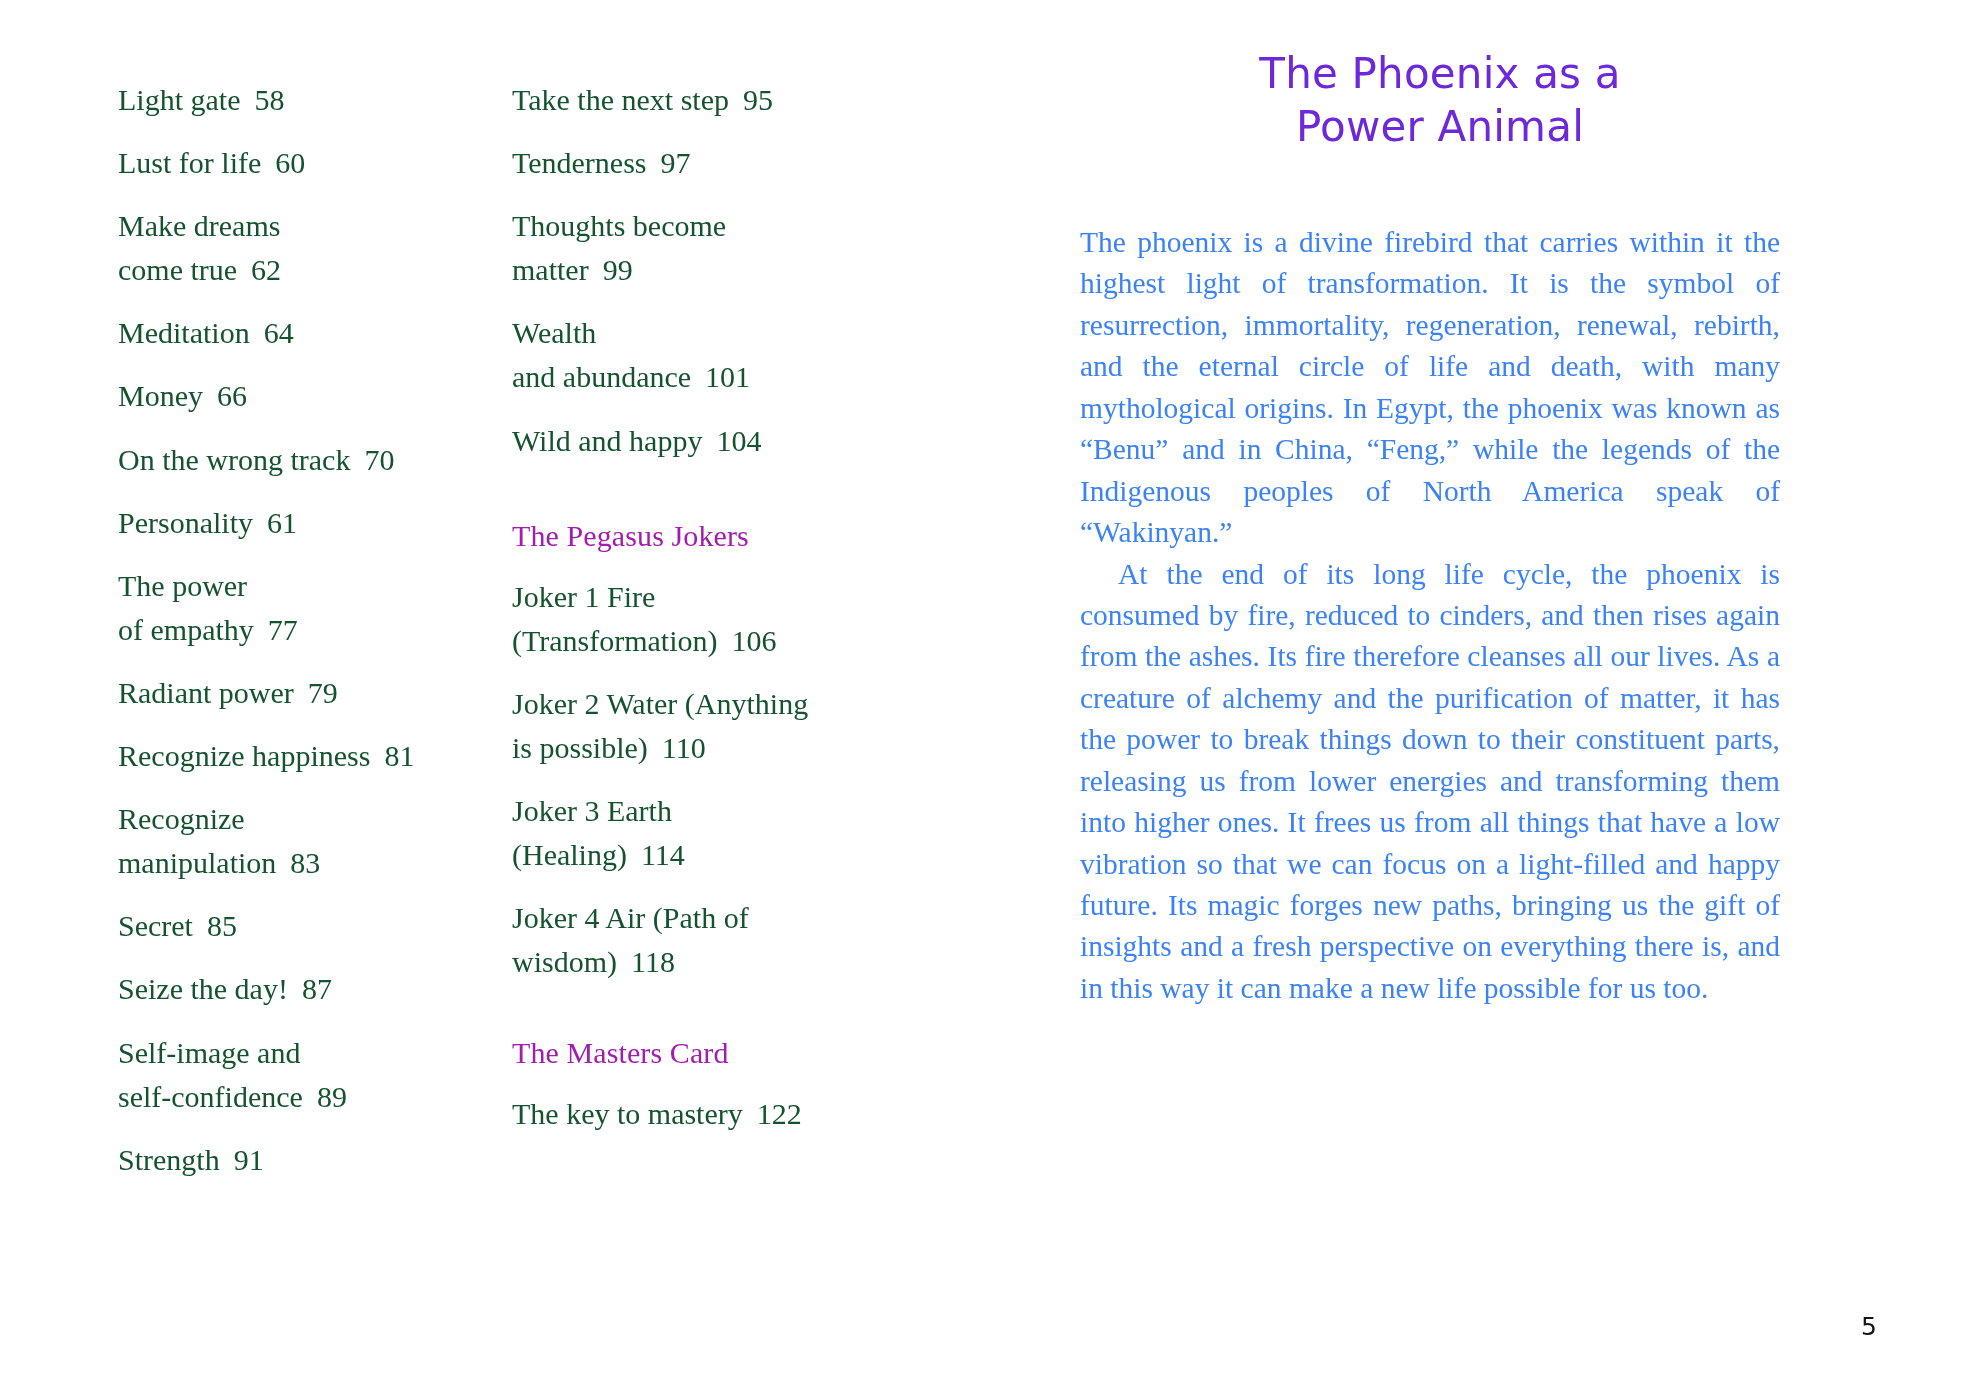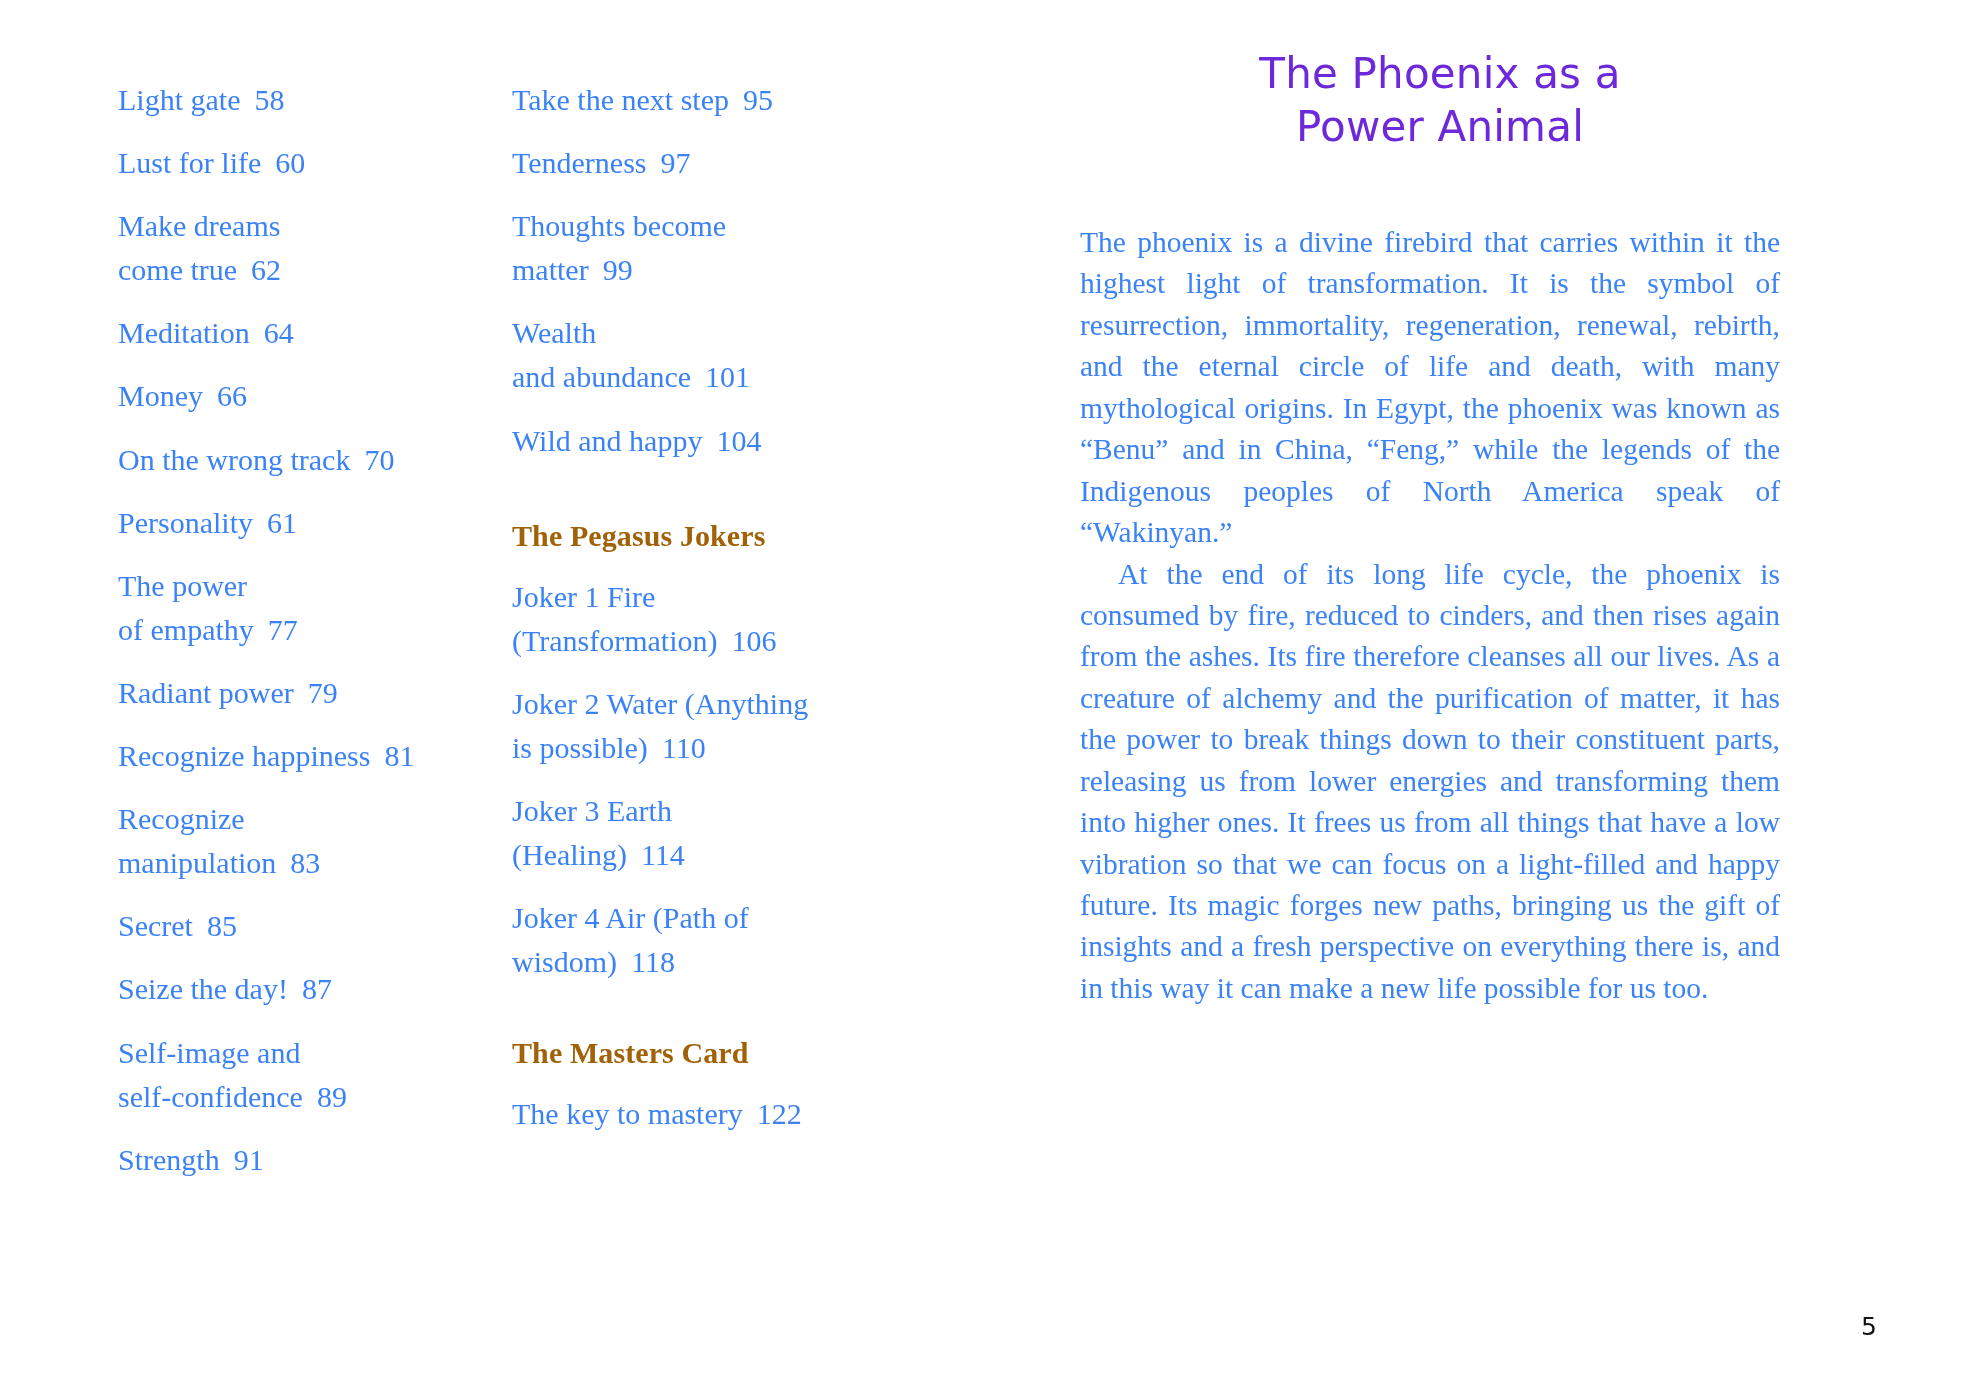--- a/index.html
+++ b/index.html
@@ -29,37 +29,37 @@
     position: absolute;
     top: 78px;
   }
   .toc-col-1 { left: 118px;  width: 300px; }
   .toc-col-2 { left: 512px;  width: 320px; }
 
   .toc-entry {
     font-size: 30px;
     line-height: 1.47;
     margin-bottom: 19px;
-    color: #3b82f6;
+    color: #14532d;
     white-space: normal;
   }
   .toc-entry .num {
     margin-left: 14px;
     white-space: nowrap;
   }
   .toc-entry .line2 {
     display: block;
   }
 
   .toc-heading {
     font-size: 30px;
-    font-weight: bold;
+    font-weight: normal;
     margin-top: 52px;
     margin-bottom: 22px;
-    color: #a16207;
+    color: #a21caf;
     letter-spacing: 0.1px;
   }
   .toc-heading.first-head { margin-top: 56px; }
 
   .toc-tail {
     margin-top: 78px;
   }
 
   
   .right-page {

